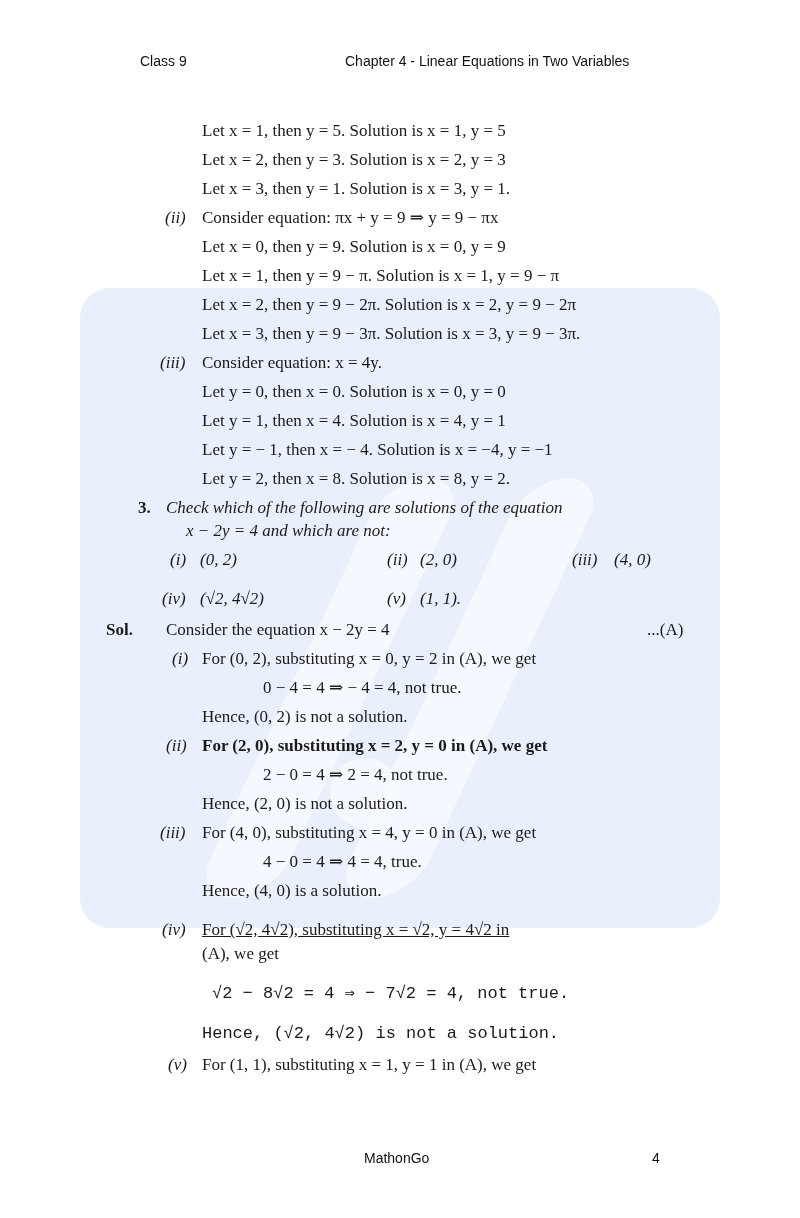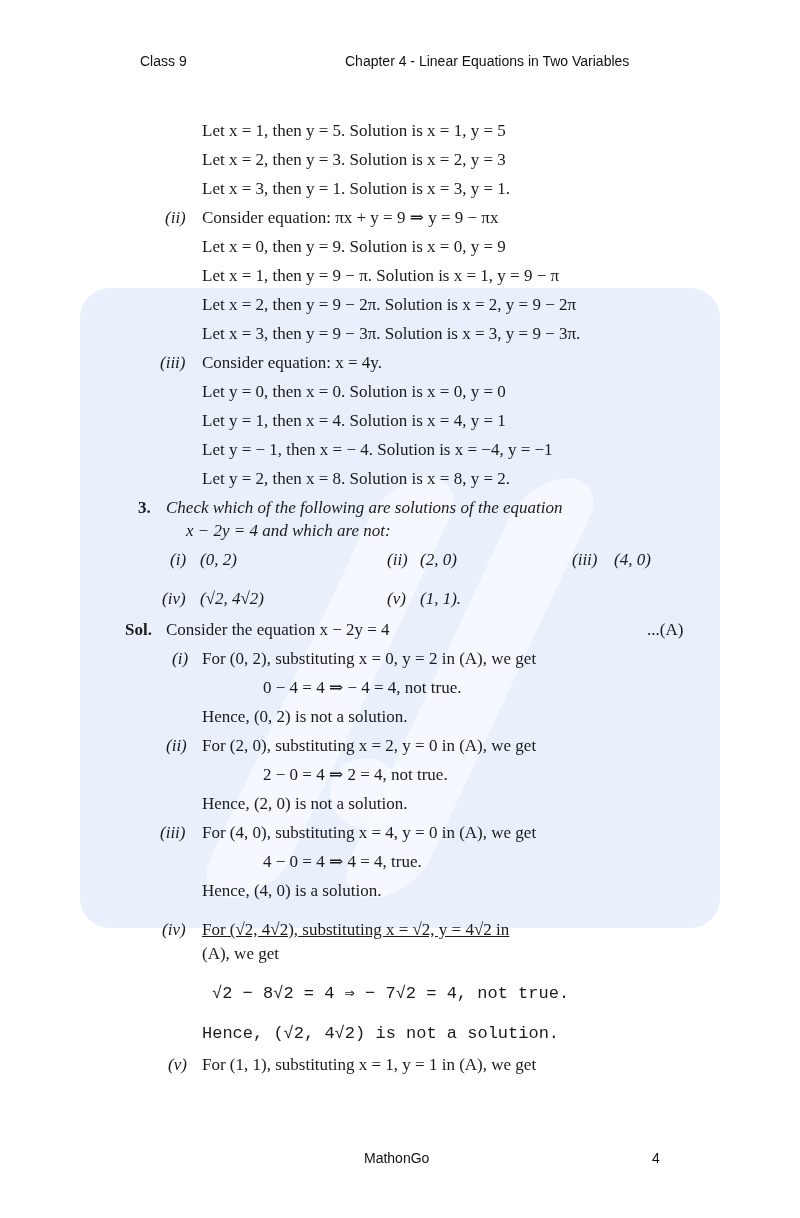--- a/index.html
+++ b/index.html
@@ -69,31 +69,31 @@
 <div class="line it" style="left:200px; top:549px;">(0, 2)</div>
 <div class="line it" style="left:387px; top:549px;">(ii)</div>
 <div class="line it" style="left:420px; top:549px;">(2, 0)</div>
 <div class="line it" style="left:572px; top:549px;">(iii)</div>
 <div class="line it" style="left:614px; top:549px;">(4, 0)</div>
 <div class="line it" style="left:162px; top:588px;">(iv)</div>
 <div class="line it" style="left:200px; top:588px;">(√2, 4√2)</div>
 <div class="line it" style="left:387px; top:588px;">(v)</div>
 <div class="line it" style="left:420px; top:588px;">(1, 1).</div>
 
-<div class="line b" style="left:125px; top:619px;font-family:Liberation Serif, serif;">Sol.</div>
+<div class="line b" style="left:106px; top:619px;font-family:Liberation Serif, serif;">Sol.</div>
 <div class="line" style="left:166px; top:619px;">Consider the equation x − 2y = 4</div>
 <div class="line" style="left:647px; top:619px;">...(A)</div>
 
 <div class="line lbl" style="left:172px; top:648px;">(i)</div>
 <div class="line" style="left:202px; top:648px;">For (0, 2), substituting x = 0, y = 2 in (A), we get</div>
 <div class="line" style="left:263px; top:677px;">0 − 4 = 4   ⇒   − 4 = 4, not true.</div>
 <div class="line" style="left:202px; top:706px;">Hence, (0, 2) is not a solution.</div>
 
 <div class="line lbl" style="left:166px; top:735px;">(ii)</div>
-<div class="line" style="left:202px; top:735px;">For (2, 0), substituting x = 2, y = 0 in (A), we get</div>
+<div class="line" style="left:202px; top:735px;font-weight:bold;">For (2, 0), substituting x = 2, y = 0 in (A), we get</div>
 <div class="line" style="left:263px; top:764px;">2 − 0 = 4   ⇒   2 = 4, not true.</div>
 <div class="line" style="left:202px; top:793px;">Hence, (2, 0) is not a solution.</div>
 
 <div class="line lbl" style="left:160px; top:822px;">(iii)</div>
 <div class="line" style="left:202px; top:822px;">For (4, 0), substituting x = 4, y = 0 in (A), we get</div>
 <div class="line" style="left:263px; top:851px;">4 − 0 = 4   ⇒   4 = 4, true.</div>
 <div class="line" style="left:202px; top:880px;text-align:center;">Hence, (4, 0) is a solution.</div>
 
 <div class="line lbl" style="left:162px; top:919px;">(iv)</div>
 <div class="line" style="left:202px; top:919px;text-decoration:underline;">For (√2, 4√2), substituting x = √2, y = 4√2  in</div>

